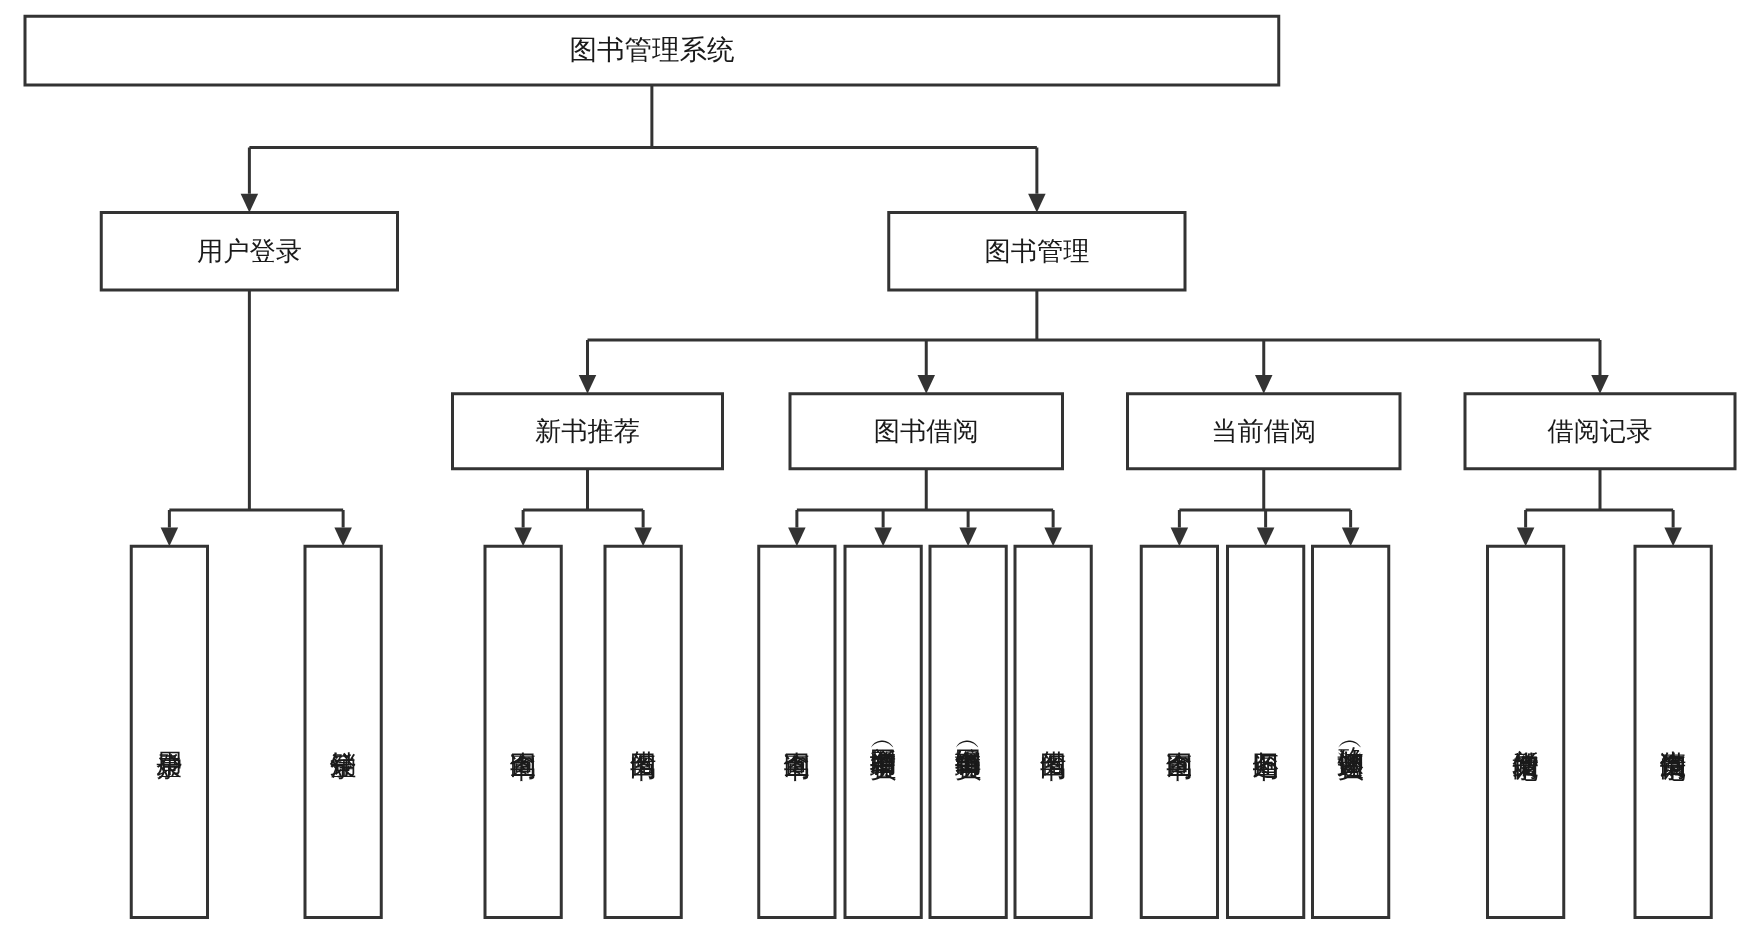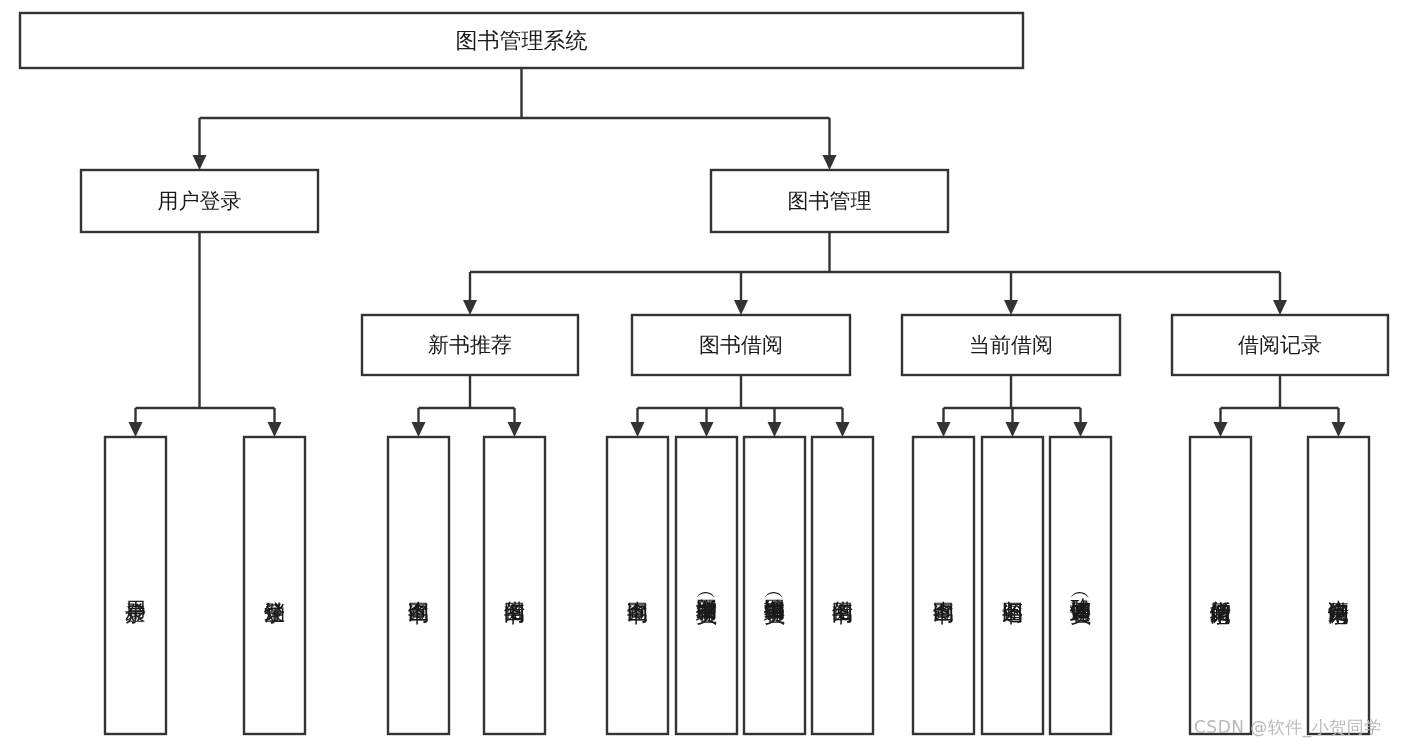--- a/index.html
+++ b/index.html
@@ -177,15 +177,14 @@
           <rect x="1190" y="437" width="61" height="297" class="node-box"></rect>
           <foreignObject x="1191" y="438" width="59" height="295"><div xmlns="http://www.w3.org/1999/xhtml" class="vlabel">新增借阅记录</div></foreignObject>
         </g>
         <g>
           <rect x="1308" y="437" width="61" height="297" class="node-box"></rect>
           <foreignObject x="1309" y="438" width="59" height="295"><div xmlns="http://www.w3.org/1999/xhtml" class="vlabel">查询借阅记录</div></foreignObject>
         </g>
       </g>
   </svg>
 
-  <div class="watermark" style="left: 1194px; top: 716px;">CSDN @软件_小贺同学</div>
 
 </div>
 
 </body></html>

